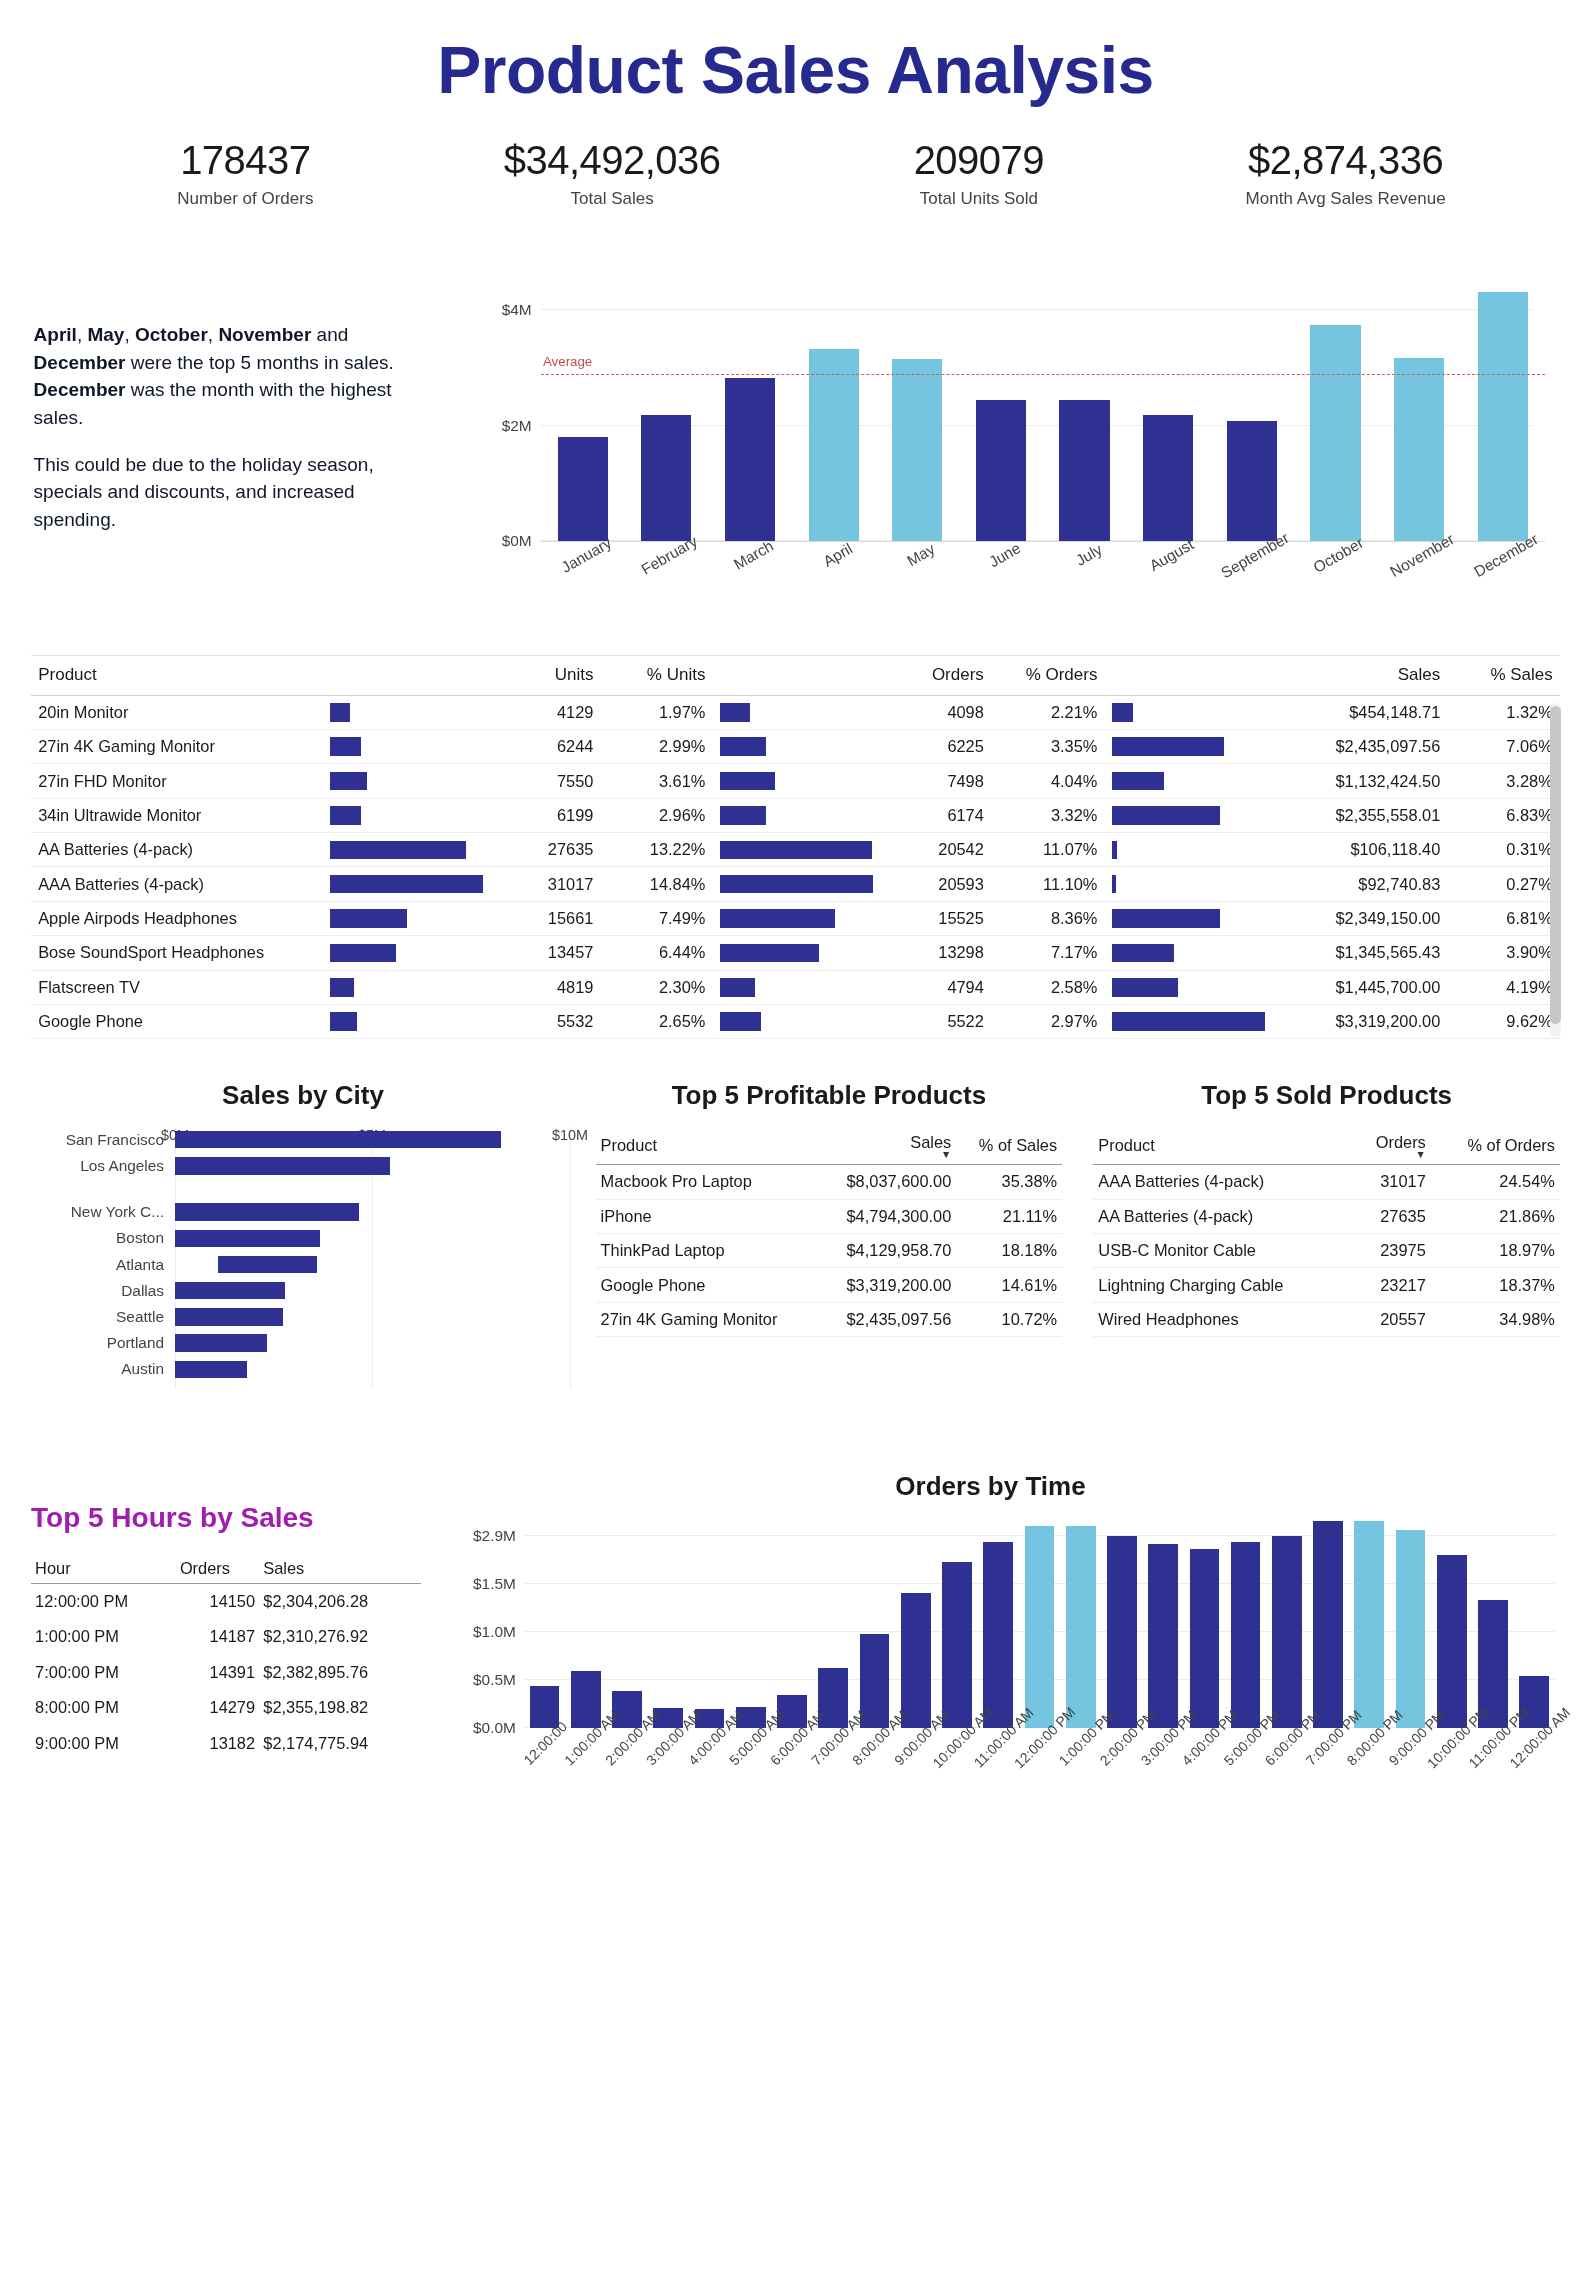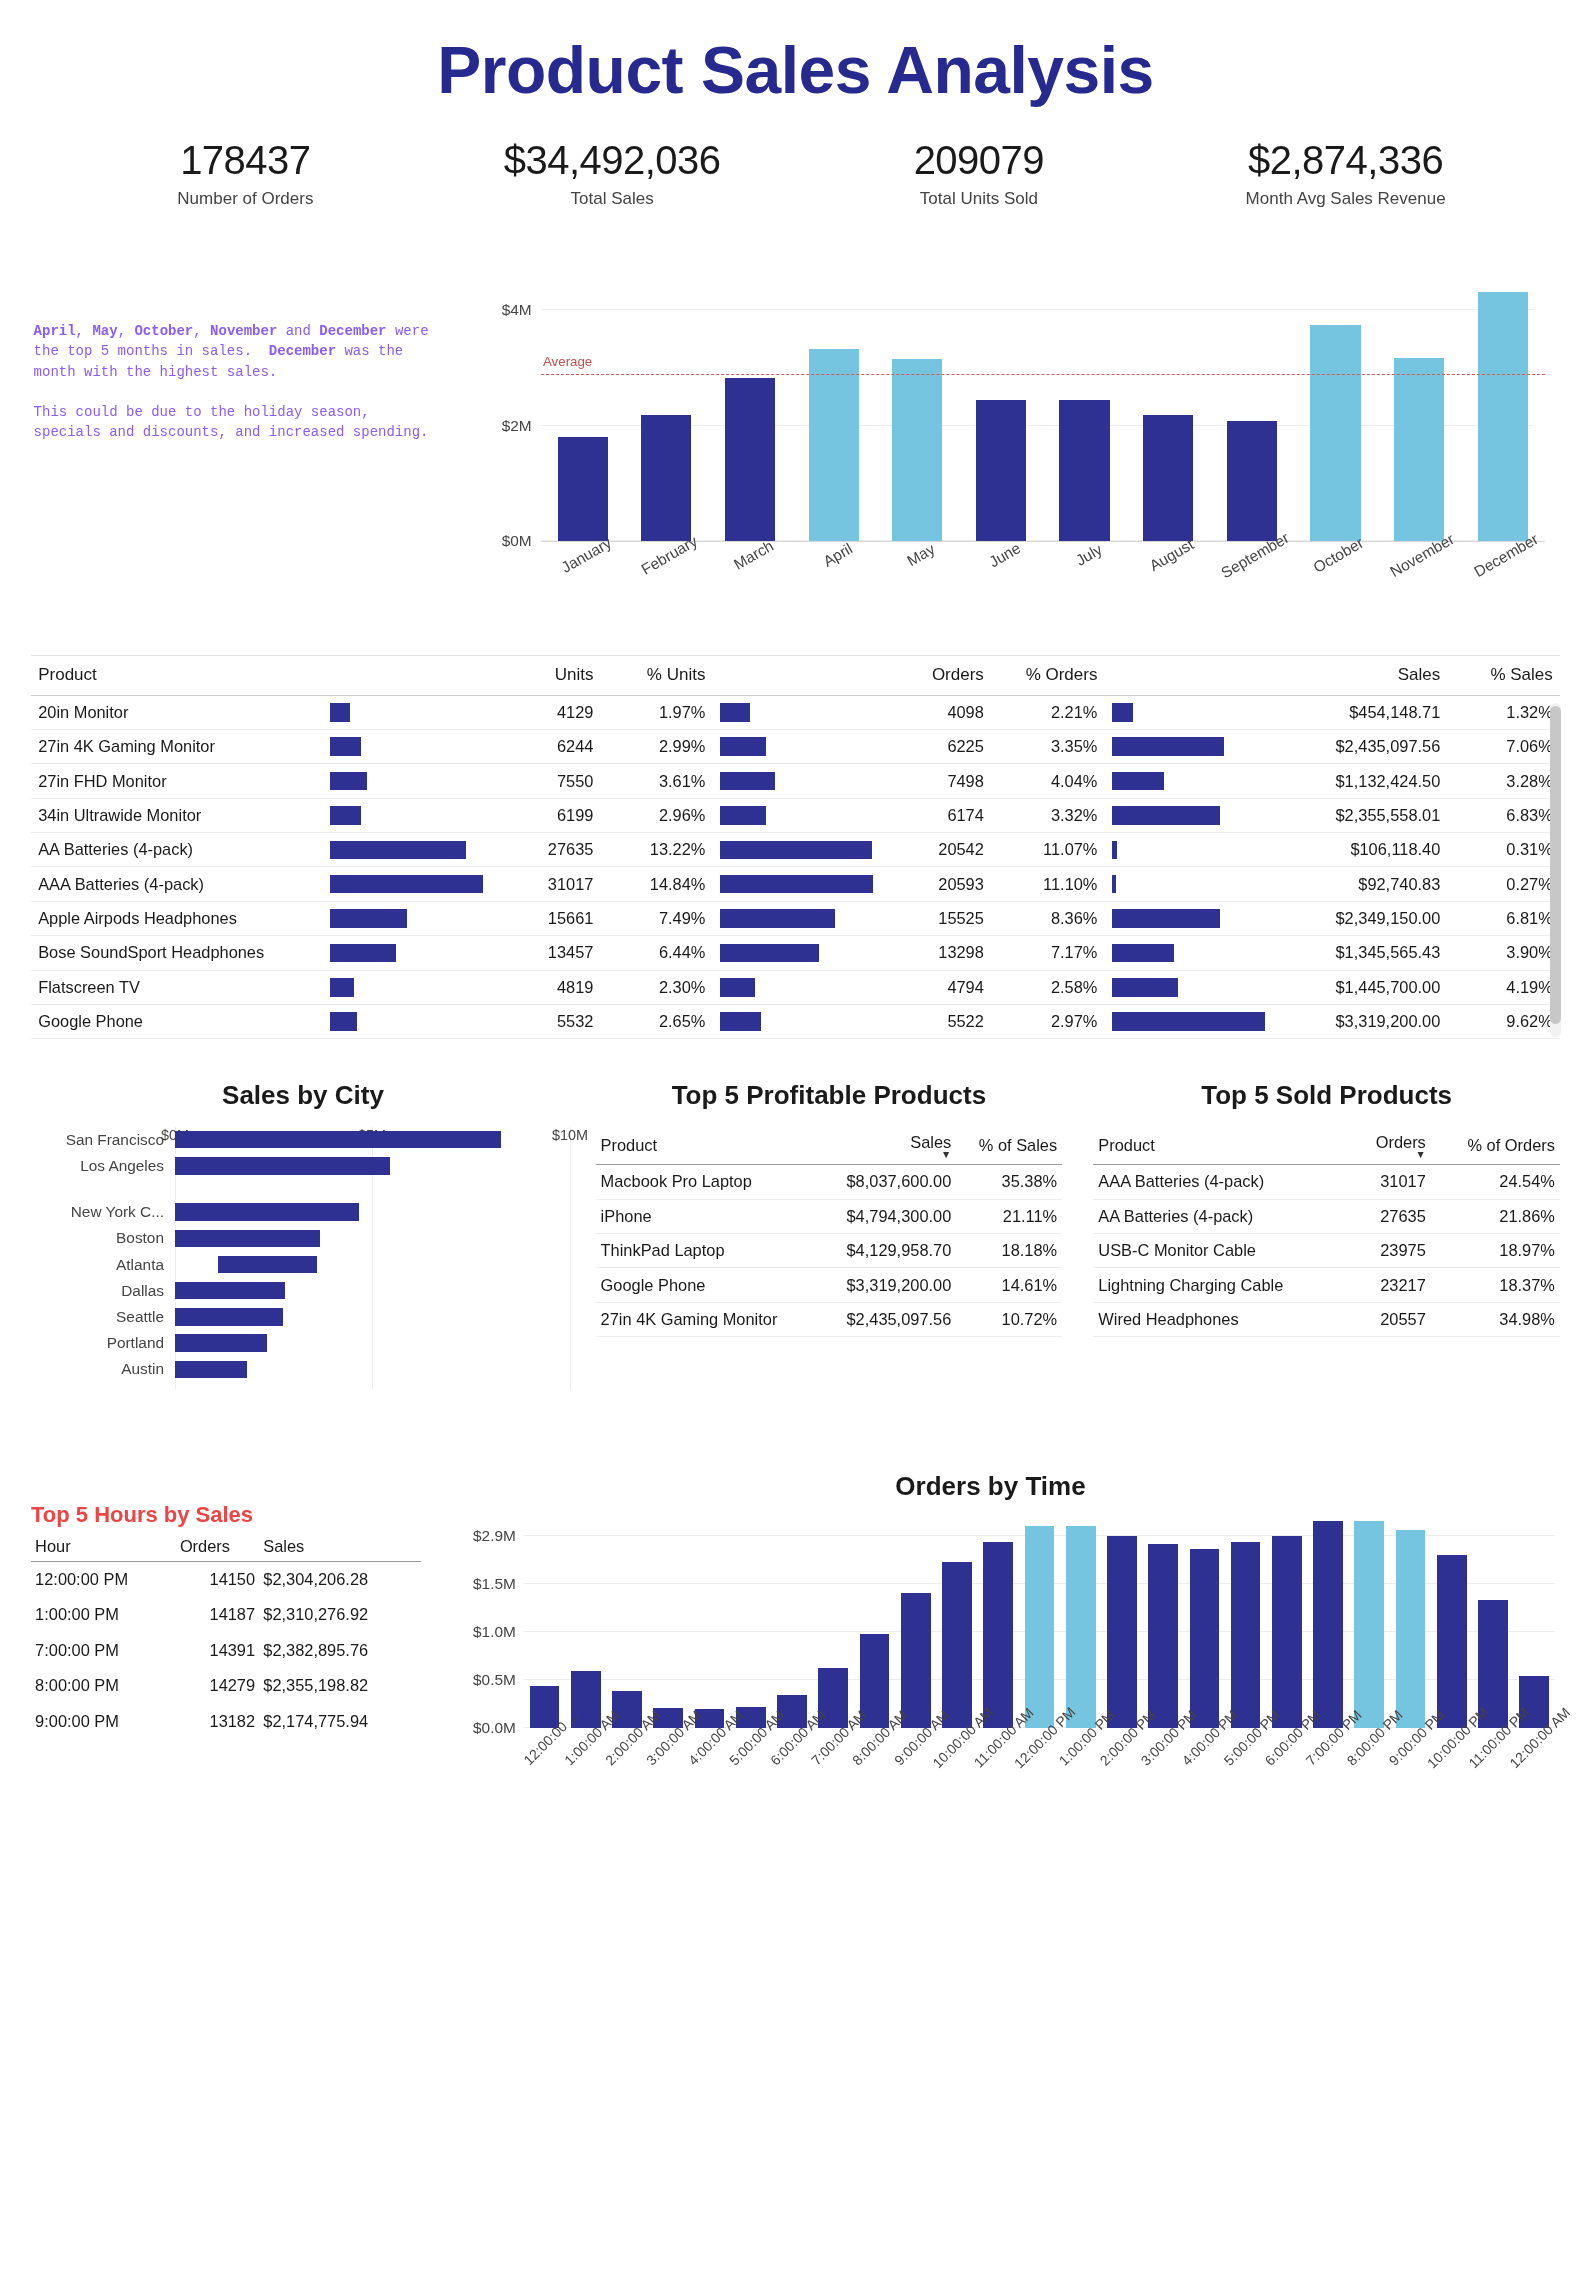--- a/index.html
+++ b/index.html
@@ -43,26 +43,25 @@
   }
 
   
   .mid {
     display:flex;
     margin-top:51px;
     padding:0 31px;
   }
   .narrative {
     width:405px;
-    font-size:14px;
+    font-size:19px;
     line-height:1.45;
-    color:#8b5cf6;
+    color:#0f172a;
     padding-left:2.6px;
     padding-top:61px;
-    font-family:Liberation Mono, monospace;
   }
   .narrative p { margin:0 0 19.5px 0; }
   .narrative b { font-weight:bold; }
 
   .monthchart {
     flex:1;
     position:relative;
     height:359px;
     margin-left:10.3px;
     margin-right:10.3px;
@@ -183,21 +182,21 @@
   table.t5t td {
     padding:7.2px 5.1px; text-align:right; color:#1a1a1a;
     border-bottom:0.5px solid #ededed;
   }
   table.t5t td.left { text-align:left; }
   .sortcaret { font-size:10.3px; color:#333; display:block; line-height:0.6; text-align:right; }
 
   
   .row4 { display:flex; margin-top:46px; padding:0 31px; }
   .hoursbox { width:390px; padding-top:31px; }
-  .hours-title { font-size:22px; font-weight:bold; color:#ef4444; margin-bottom:4px; }
+  .hours-title { font-size:28px; font-weight:bold; color:#a21caf; margin-bottom:20px; }
   table.hrs { width:100%; border-collapse:collapse; font-size:16.4px; }
   table.hrs th {
     font-weight:normal; text-align:left; color:#1a1a1a;
     padding:5.1px 4.1px; border-bottom:1px solid #9a9a9a;
   }
   table.hrs td { padding:8.2px 4.1px; color:#1a1a1a; }
   table.hrs td.r { text-align:right; }
 
   .timechart { flex:1; position:relative; height:380px; }
   .tc-title { font-size:26px; font-weight:bold; color:#1a1a1a; text-align:center; margin-bottom:5.1px; }

